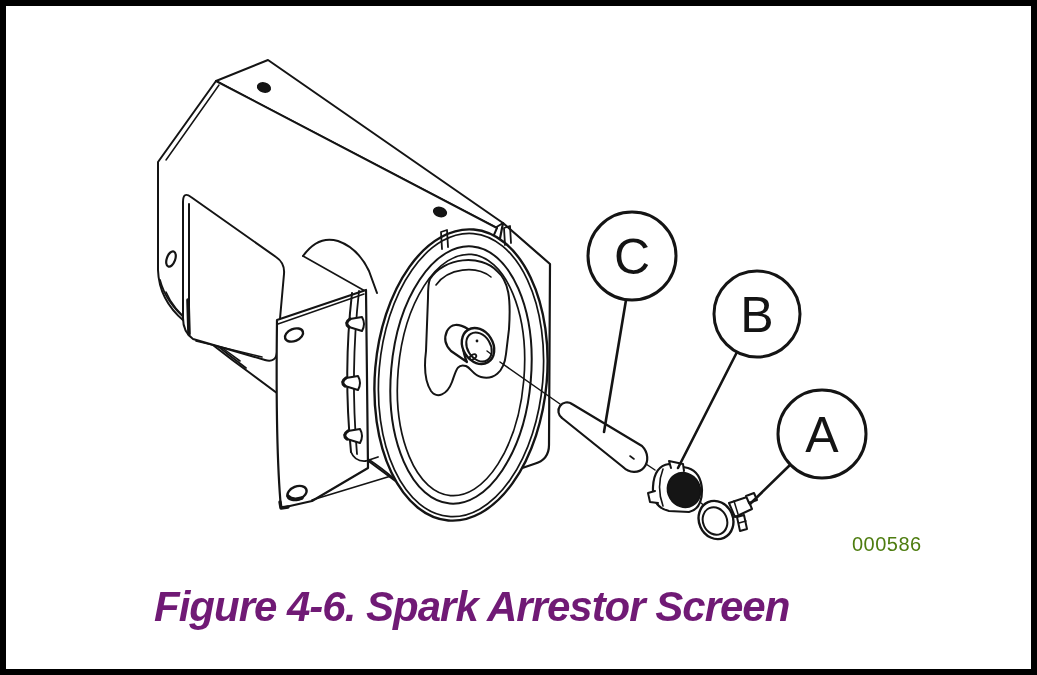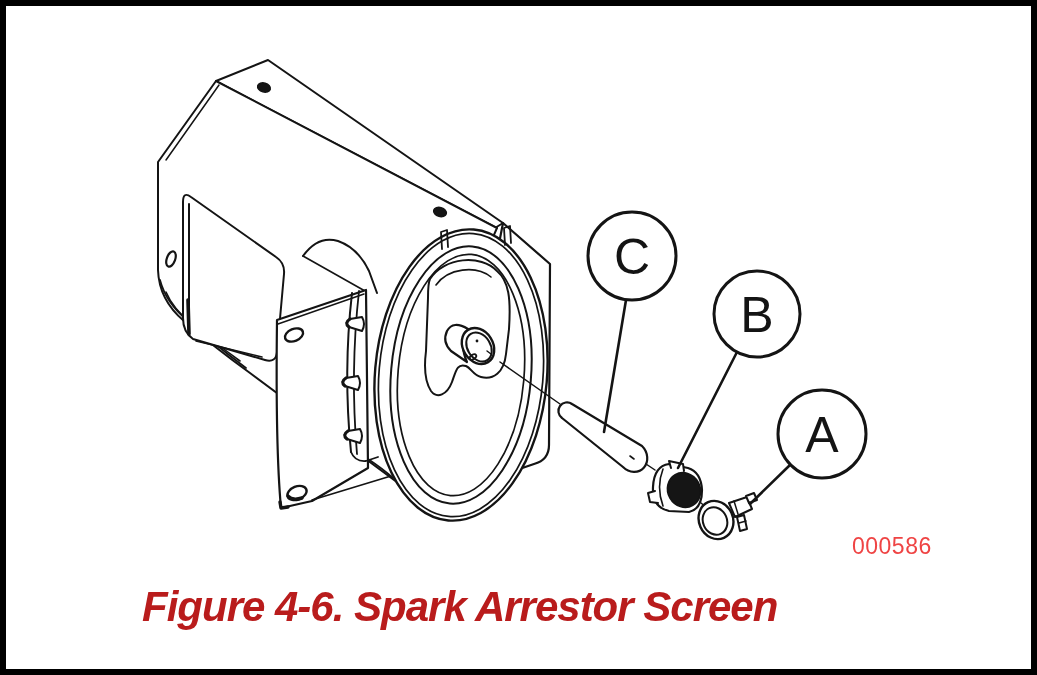--- a/index.html
+++ b/index.html
@@ -8,28 +8,28 @@
     width:1037px;height:675px;
     box-sizing:border-box;
     background:#ffffff;
     border:6px solid #000000;
     overflow:hidden;
     font-family:"Liberation Sans", sans-serif;
   }
   .diagram-svg{position:absolute;left:0;top:0;width:1025px;height:663px;}
   .image-number{
     position:absolute;left:846px;top:527px;
-    font-size:23px;letter-spacing:0.5px;
-    color:#ef4444;
+    font-size:20px;letter-spacing:0.5px;
+    color:#4d7c0f;
   }
   .figure-caption{
-    position:absolute;left:136px;top:577px;
+    position:absolute;left:148px;top:577px;
     font-size:42px;font-weight:bold;font-style:italic;
     letter-spacing:-1px;
-    color:#b91c1c;white-space:nowrap;
+    color:#701a75;white-space:nowrap;
   }
   .callout-letter{
     font-family:"Liberation Sans", sans-serif;
     font-size:50px;
     fill:#141414;
   }
 </style>
 </head>
 <body>
 

